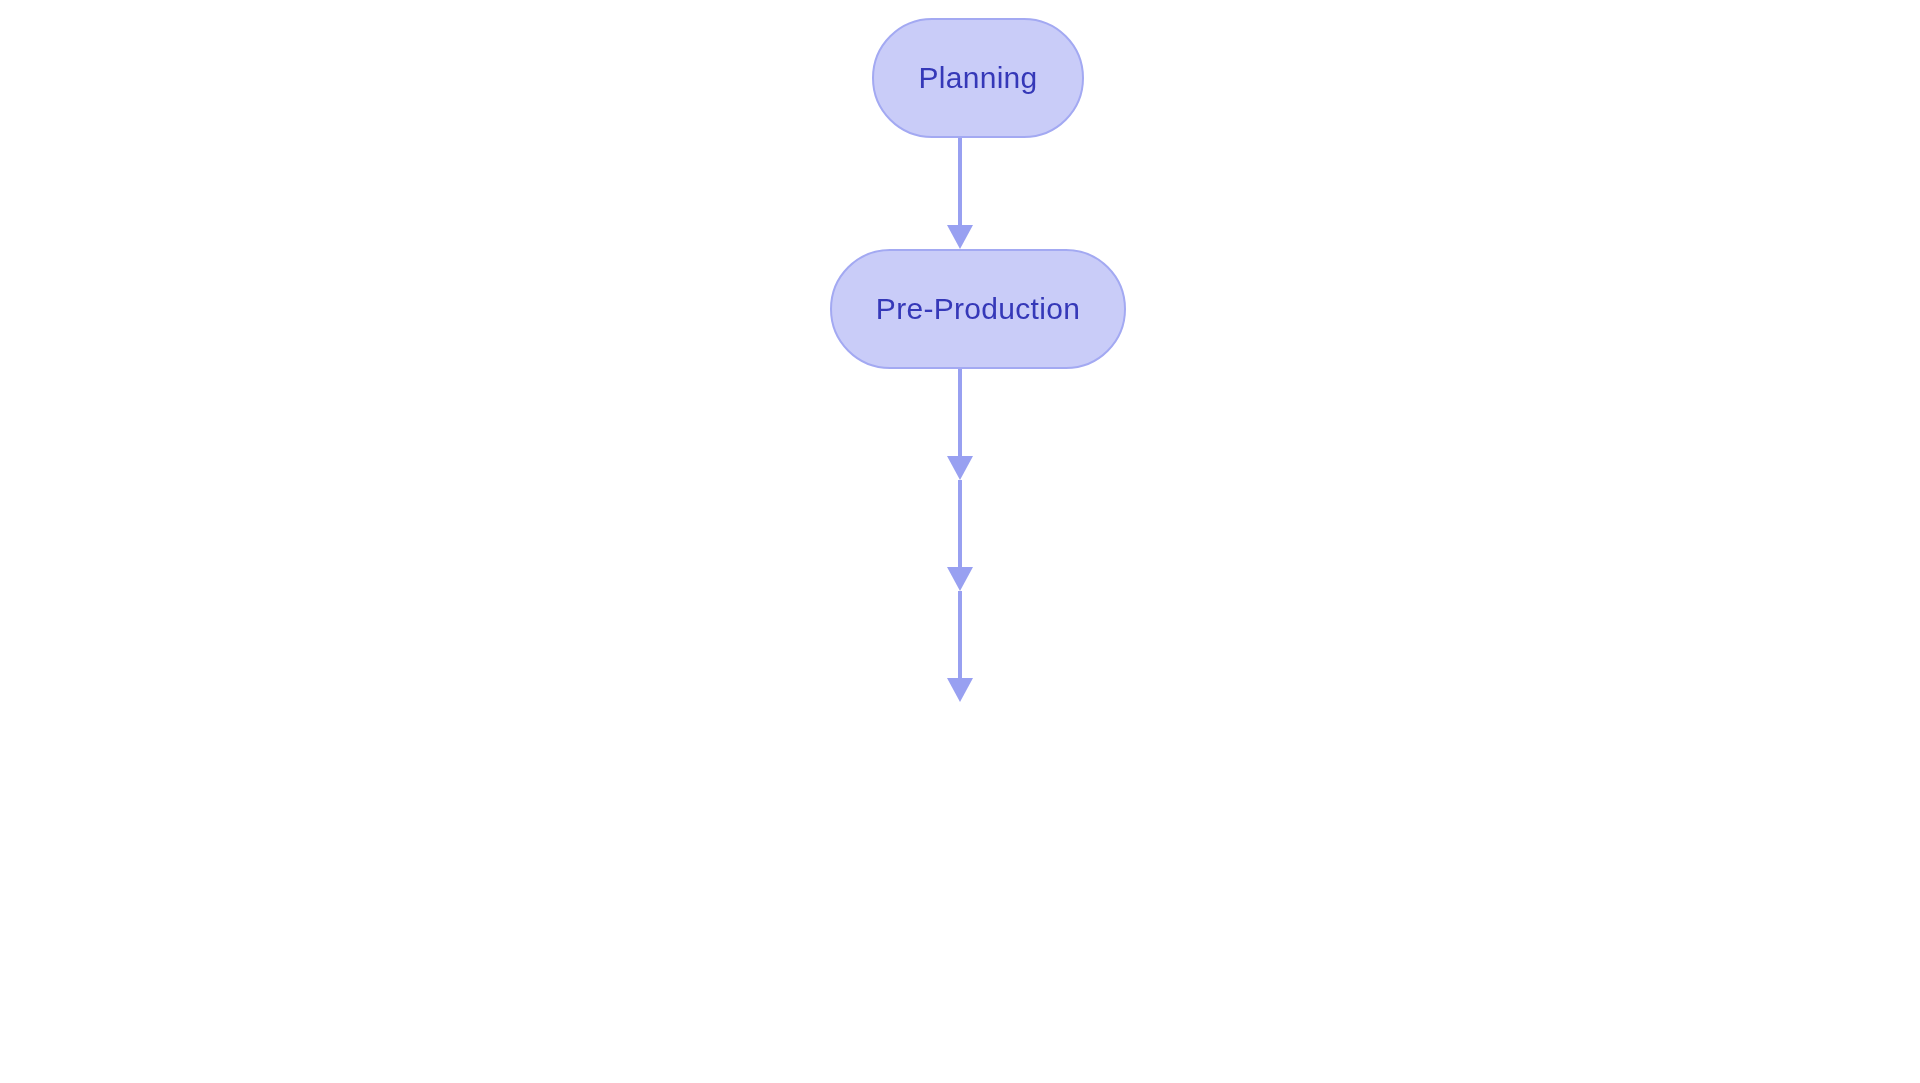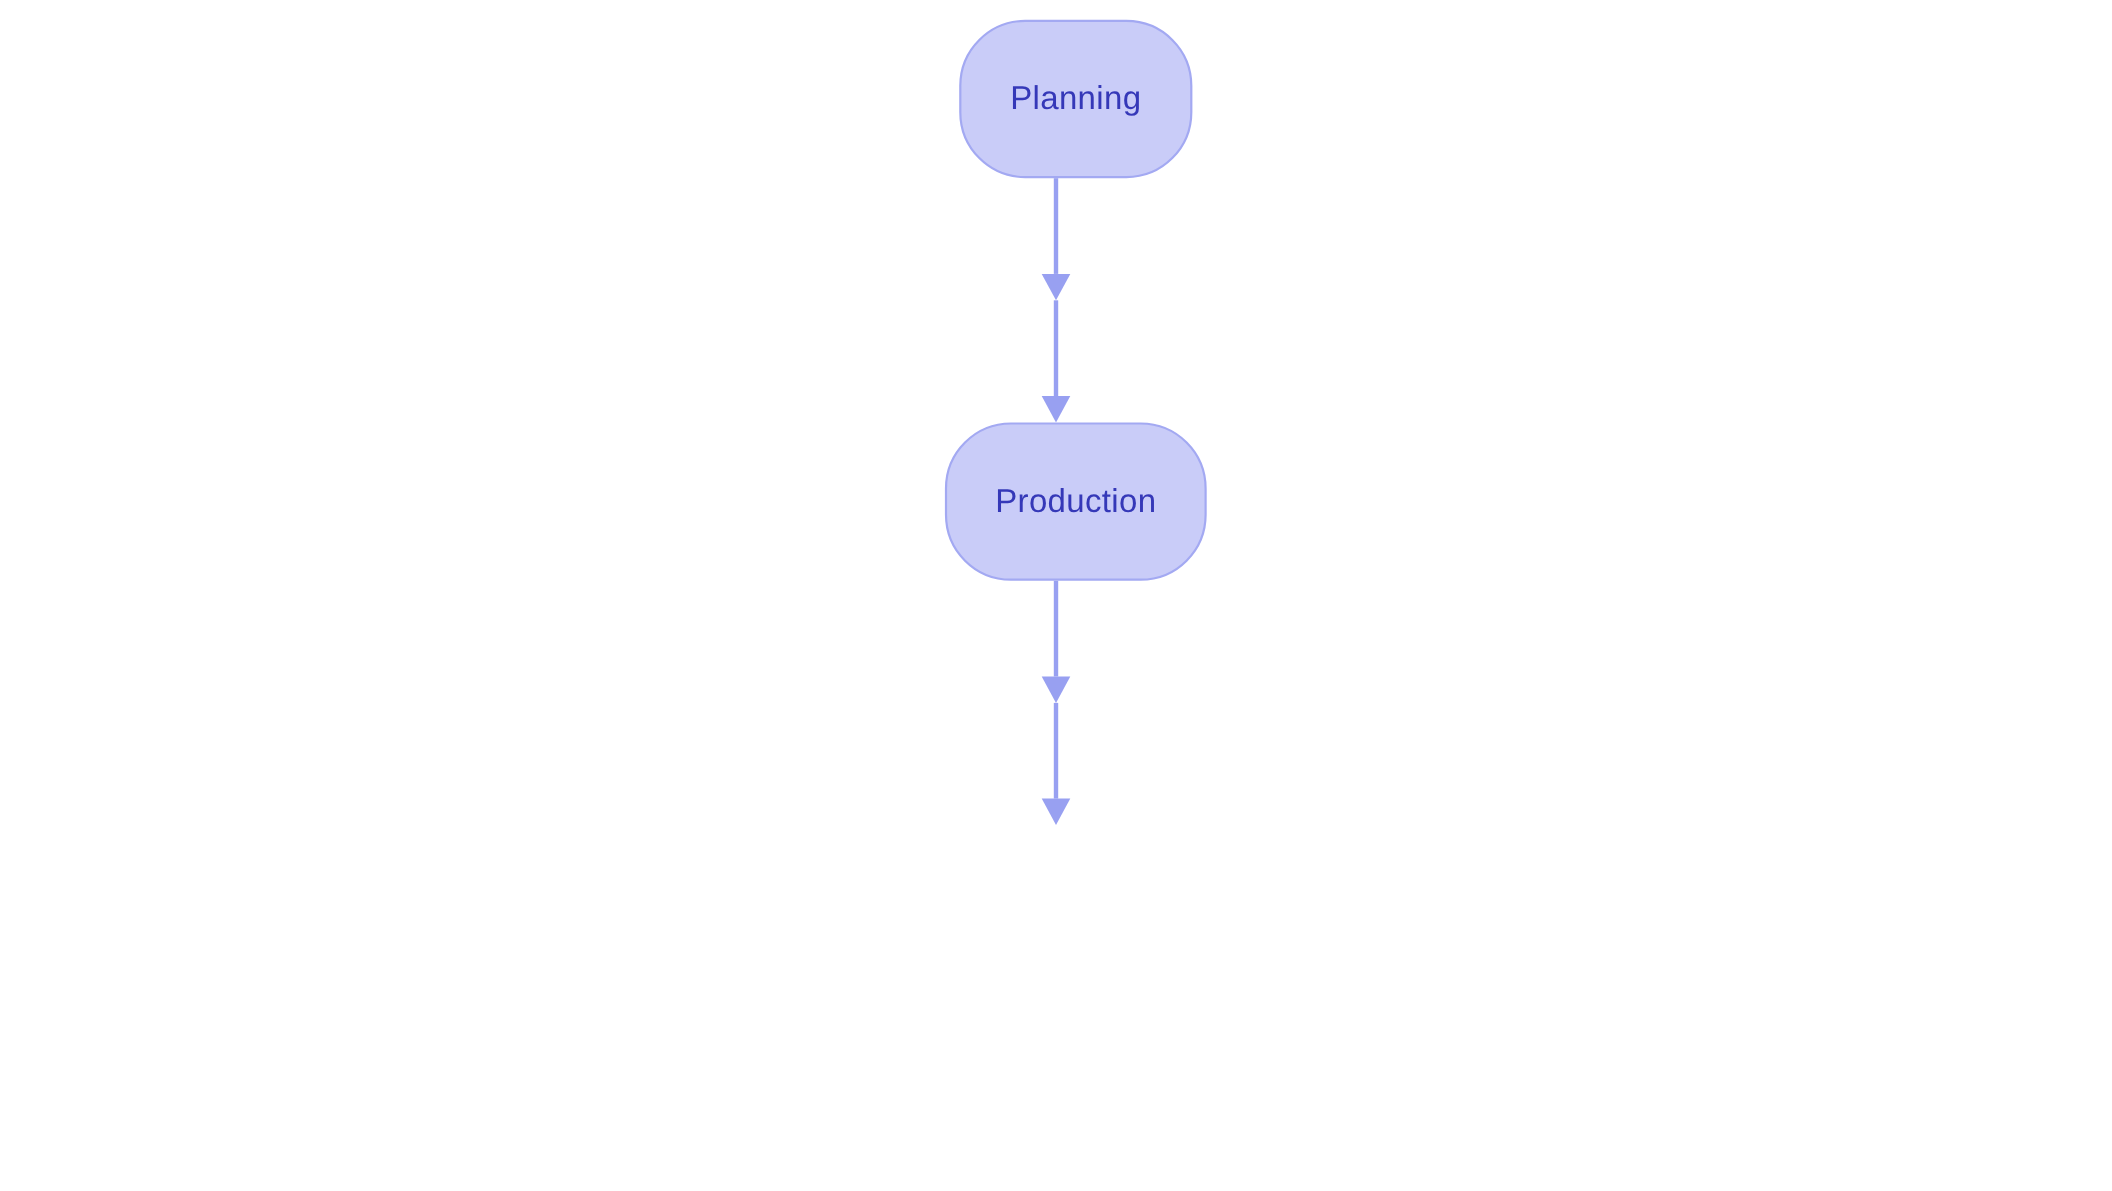--- a/index.html
+++ b/index.html
@@ -15,21 +15,21 @@
     position: relative;
     width: 1920px;
     height: 1083px;
     display: flex;
     flex-direction: column;
     align-items: center;
     padding-top: 18px;
   }
   .node {
     flex: 0 0 auto;
-    height: 144px;
+    height: 120px;
     padding: 0 44px;
     border-radius: 60px;
     background: #c9ccf8;
     border: 2px solid #a3a9f2;
     color: #3538b8;
     font-size: 30px;
     font-weight: 400;
     letter-spacing: 0.3px;
     display: flex;
     align-items: center;
@@ -62,27 +62,27 @@
 
 <div class="canvas">
 
   <div class="node">Planning</div>
 
   <div class="arrow">
     <div class="arrow-shaft"></div>
     <div class="arrow-head"></div>
   </div>
 
+  <div class="node">Pre-Production</div>
 
   <div class="arrow">
     <div class="arrow-shaft"></div>
     <div class="arrow-head"></div>
   </div>
 
-  <div class="node">Production</div>
 
   <div class="arrow">
     <div class="arrow-shaft"></div>
     <div class="arrow-head"></div>
   </div>
 
 
   <div class="arrow">
     <div class="arrow-shaft"></div>
     <div class="arrow-head"></div>

